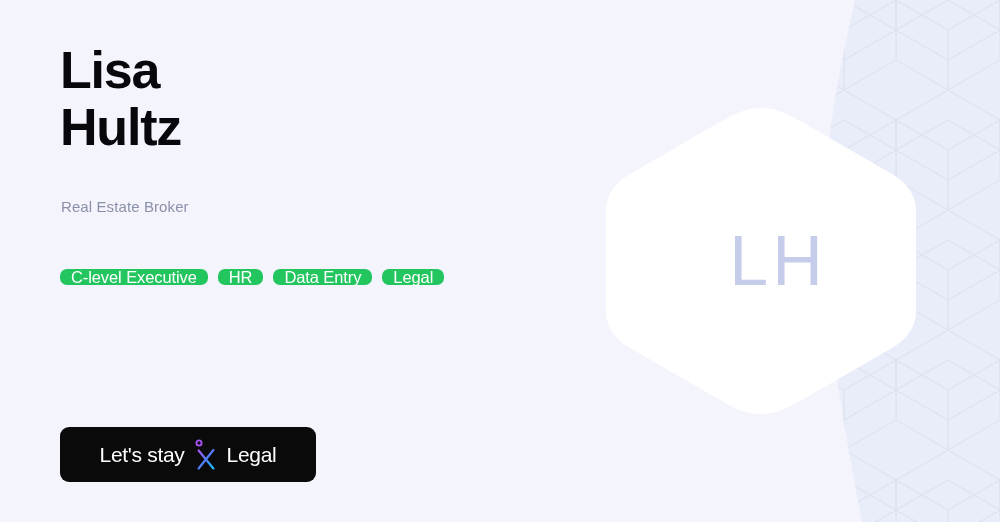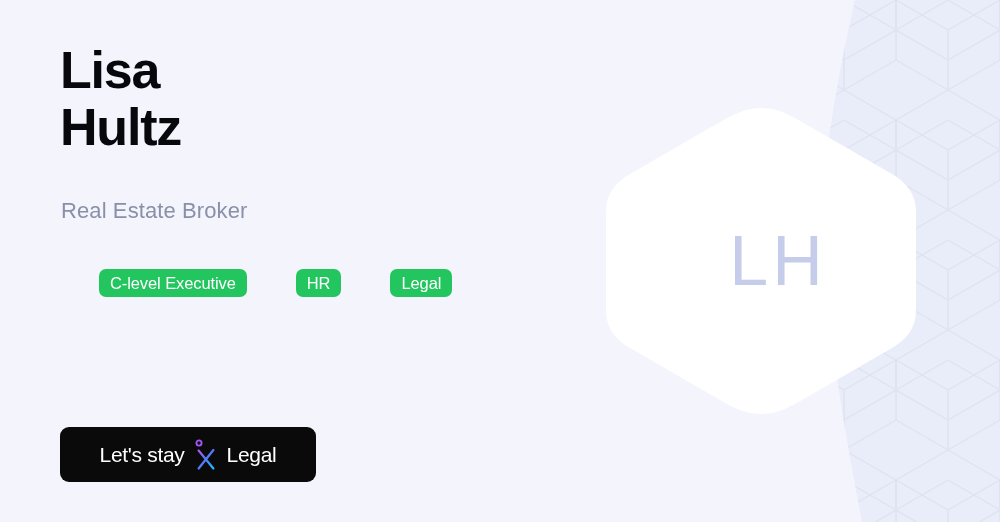--- a/index.html
+++ b/index.html
@@ -81,50 +81,49 @@
     font-weight: 700;
     letter-spacing: -1.2px;
     color: #07070c;
     white-space: pre-line;
   }
 
   .subtitle {
     position: absolute;
     top: 198px;
     left: 1px;
-    font-size: 22px;
+    font-size: 15px;
     font-weight: 400;
     letter-spacing: 0.1px;
     color: #8a90a9;
   }
 
   .tags {
     position: absolute;
     top: 269px;
     left: 0;
     width: 520px;
     display: flex;
     flex-wrap: wrap;
     gap: 10px 10px;
   }
 
   .tag {
     display: inline-flex;
     align-items: center;
     justify-content: center;
-    height: 28px;
+    height: 16px;
     padding: 0 11px;
     border-radius: 7px;
     background: #22c55e;
     color: #ffffff;
     font-size: 16.5px;
     font-weight: 400;
     letter-spacing: -0.1px;
     white-space: nowrap;
-    margin-left: 39px;
   }
 
   
   .cta {
     position: absolute;
     top: 427px;
     left: 0;
     width: 256px;
     height: 55px;
     background: #0a0a0a;
@@ -209,20 +208,21 @@
   <div class="content">
 
     <h1 class="name">Lisa
 Hultz</h1>
 
     <div class="subtitle">Real Estate Broker</div>
 
     <div class="tags">
       <span class="tag">C-level Executive</span>
       <span class="tag">HR</span>
+      <span class="tag">Data Entry</span>
       <span class="tag">Legal</span>
     </div>
 
     <button class="cta">
       <span class="cta-text">Let's stay</span>
 
       <svg class="cta-logo" viewBox="0 0 26 32" xmlns="http://www.w3.org/2000/svg" aria-hidden="true">
         <defs>
           <linearGradient id="nGrad" x1="0" y1="0" x2="0.85" y2="1">
             <stop offset="0%" stop-color="#a855f7"></stop>

